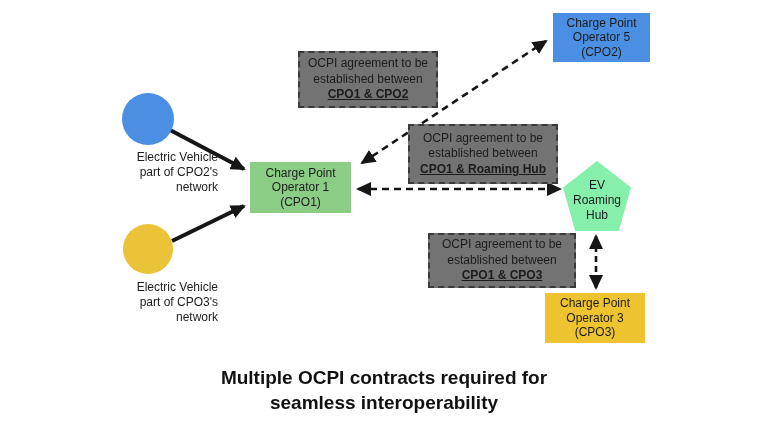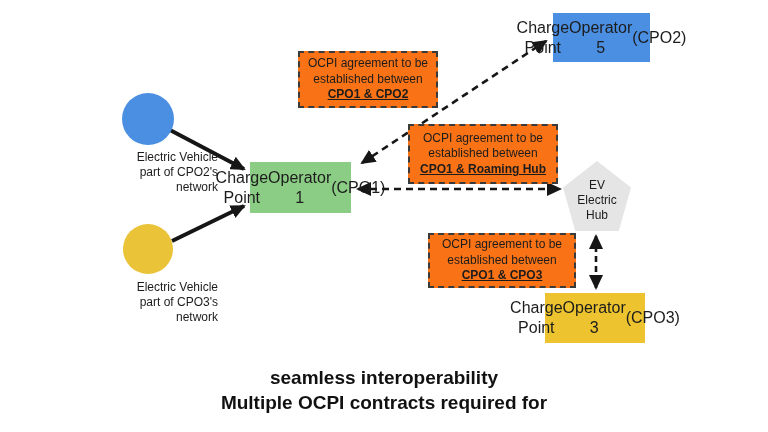--- a/index.html
+++ b/index.html
@@ -4,40 +4,40 @@
 <style>
   html,body{margin:0;padding:0;background:#fff;}
   #canvas{
     position:relative;width:768px;height:432px;background:#ffffff;
     font-family:"Liberation Sans",sans-serif;color:#1c1c1c;overflow:hidden;
   }
   .abs{position:absolute;}
   svg.arrows{position:absolute;left:0;top:0;width:768px;height:432px;pointer-events:none;}
 
   .node{
-    display:flex;align-items:center;justify-content:center;
-    text-align:center;font-size:16px;line-height:1.22;
+    display:flex;flex-direction:column;align-items:center;justify-content:center;
+    text-align:center;font-size:12px;line-height:1.22;
   }
   .node .b{font-weight:normal;}
 
   .circle{border-radius:50%;}
 
   .pentagon{
     clip-path:polygon(50% 0%,100% 38%,82% 100%,18% 100%,0% 38%);
     display:flex;flex-direction:column;align-items:center;justify-content:center;
     text-align:center;font-size:12px;line-height:1.25;padding-top:8px;box-sizing:border-box;
   }
 
   .ev-label{
     text-align:right;font-size:12px;line-height:1.25;width:140px;
   }
   .ev-label .b{font-weight:normal;}
 
   .agree{
-    border:2px dashed #3a3a3a;background:#f97316;box-sizing:border-box;
+    border:2px dashed #3a3a3a;background:#737373;box-sizing:border-box;
     display:flex;flex-direction:column;align-items:center;justify-content:center;
     text-align:center;font-size:12px;line-height:1.3;
   }
   .agree .b{font-weight:bold;text-decoration:underline;}
 
   .caption{
     left:0;top:366px;width:768px;text-align:center;
     font-size:19px;font-weight:bold;line-height:1.3;color:#111;
   }
 </style>
@@ -95,23 +95,23 @@
     <div>Operator 5</div>
     <div class="b">(CPO2)</div>
   </div>
 
   <div class="abs node" style="left: 545px; top: 293px; width: 100px; height: 50px; background: rgb(237, 196, 47);">
     <div>Charge Point</div>
     <div>Operator 3</div>
     <div class="b">(CPO3)</div>
   </div>
 
-  <div class="abs pentagon" style="left: 563px; top: 161px; width: 68px; height: 70px; background: #e5e5e5;">
+  <div class="abs pentagon" style="left: 563px; top: 161px; width: 68px; height: 70px; background: #86efac;">
     <div>EV</div>
-    <div>Electric</div>
+    <div>Roaming</div>
     <div>Hub</div>
   </div>
 
   <div class="abs agree" style="left:298px;top:51px;width:140px;height:57px;">
     <div>OCPI agreement to be</div>
     <div>established between</div>
     <div class="b">CPO1 &amp; CPO2</div>
   </div>
 
   <div class="abs agree" style="left:408px;top:124px;width:150px;height:60px;">
@@ -120,17 +120,17 @@
     <div class="b">CPO1 &amp; Roaming Hub</div>
   </div>
 
   <div class="abs agree" style="left:428px;top:233px;width:148px;height:55px;">
     <div>OCPI agreement to be</div>
     <div>established between</div>
     <div class="b">CPO1 &amp; CPO3</div>
   </div>
 
   <div class="abs caption">
+    <div>Multiple OCPI contracts required for</div>
     <div>seamless interoperability</div>
-    <div>Multiple OCPI contracts required for</div>
   </div>
 
 </div>
 
 </body></html>

